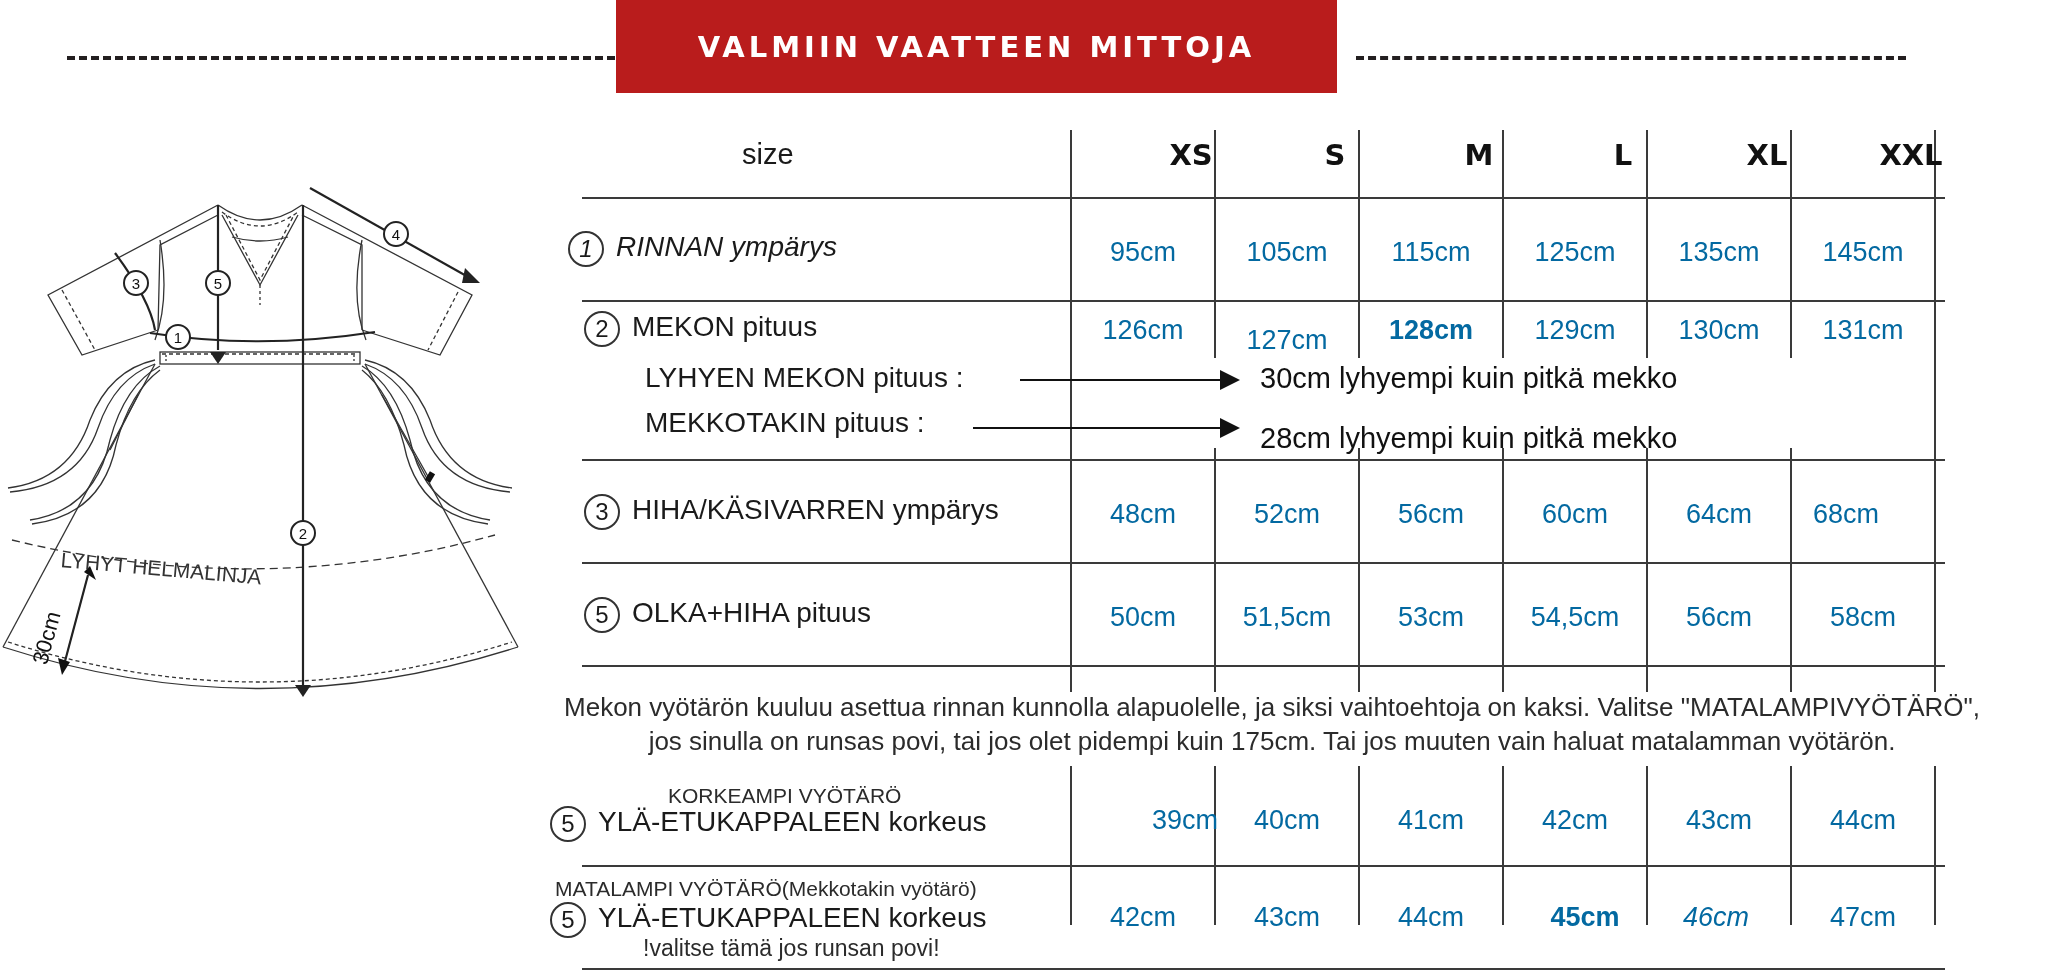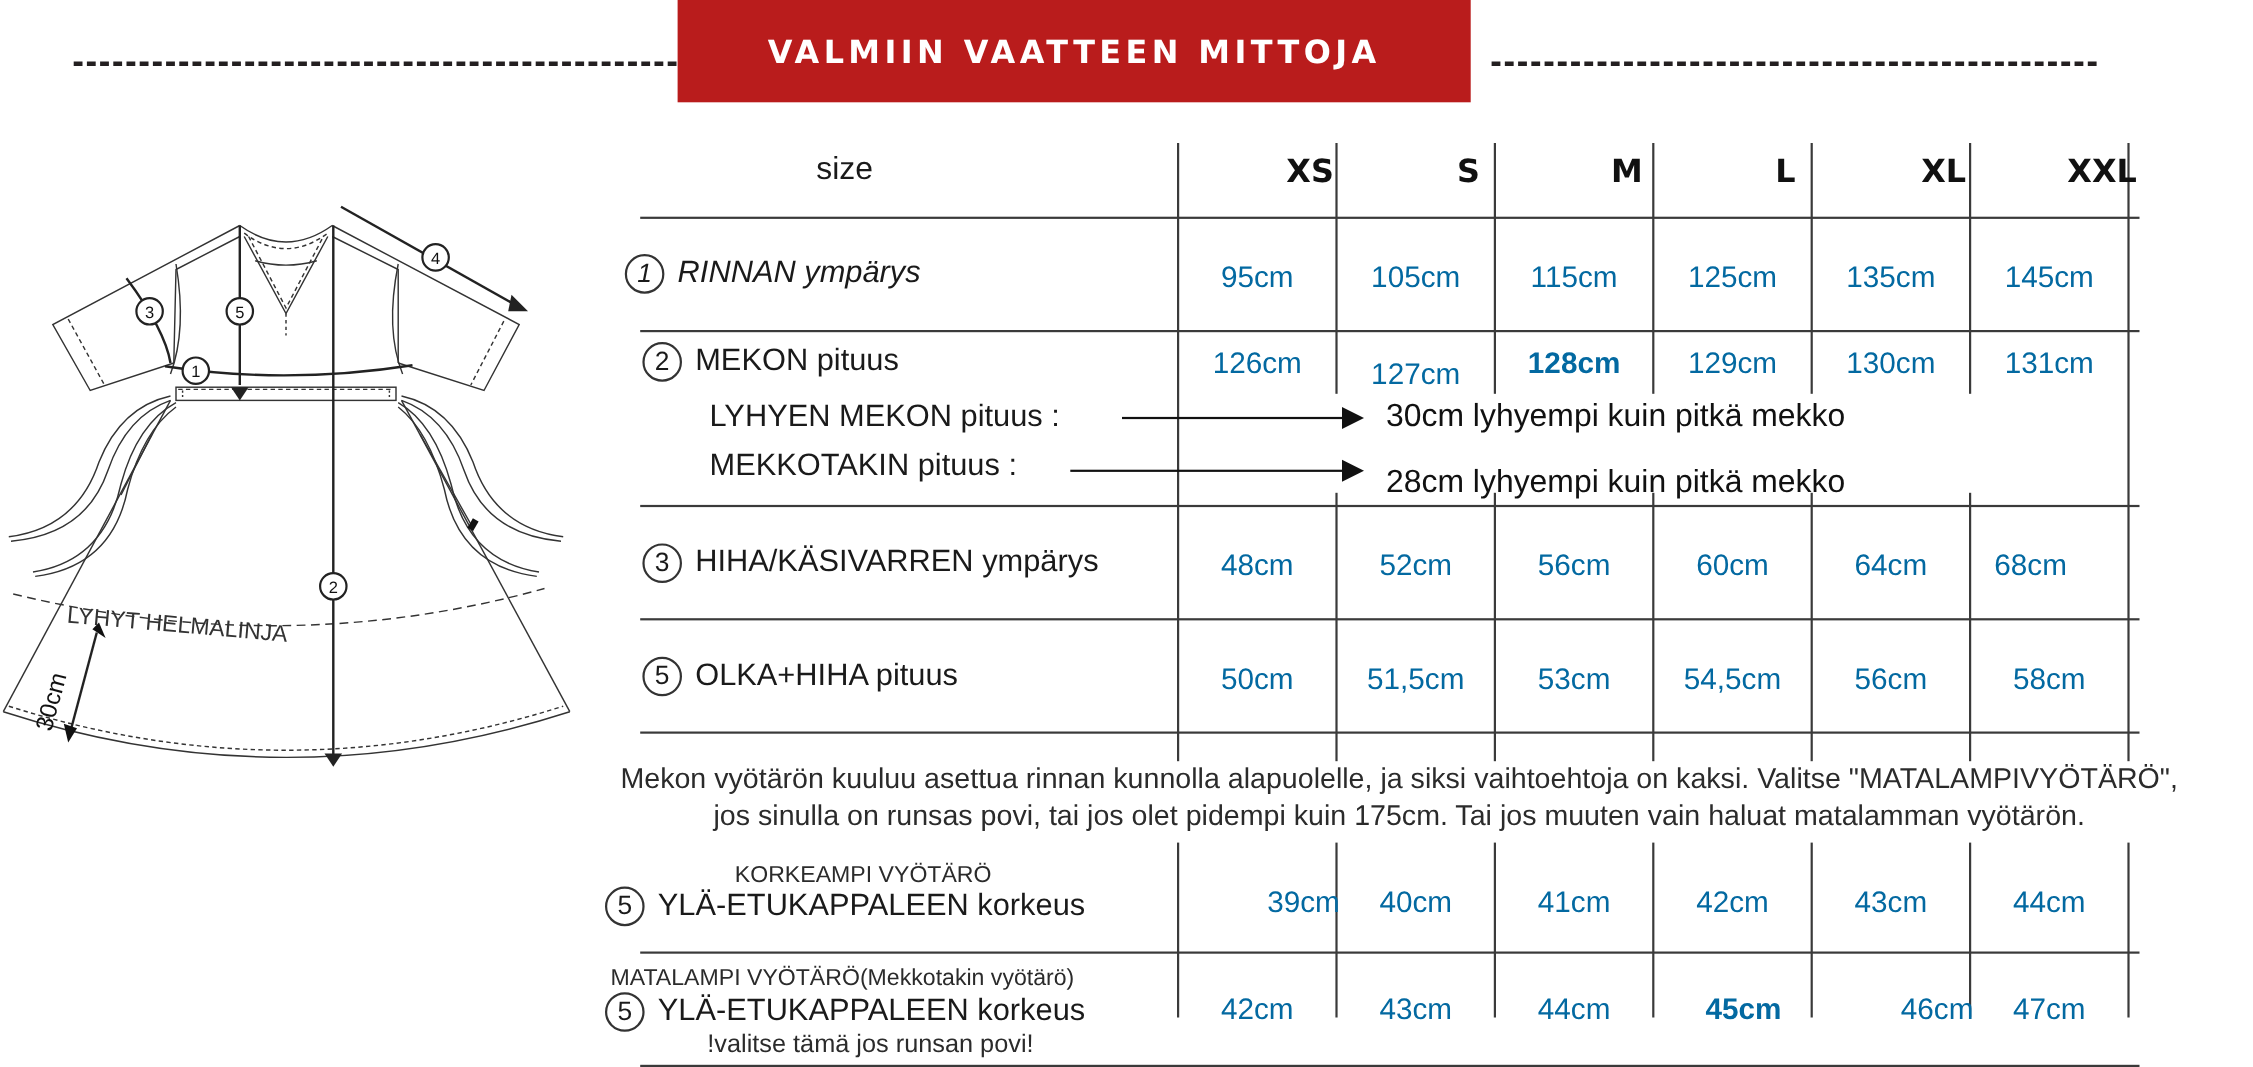--- a/index.html
+++ b/index.html
@@ -212,14 +212,14 @@
 
 <div class="small" style="left:555px; top:877px;">MATALAMPI VYÖTÄRÖ(Mekkotakin vyötärö)</div>
 <div class="label" style="left:550px; top:902px;">
   <span class="circ">5</span><span>YLÄ-ETUKAPPALEEN korkeus</span>
 </div>
 <div class="small" style="left:643px; top:935px; font-size:23px;">!valitse tämä jos runsan povi!</div>
 <div class="cell" style="left:1071px; top:902px;">42cm</div>
 <div class="cell" style="left:1215px; top:902px;">43cm</div>
 <div class="cell" style="left:1359px; top:902px;">44cm</div>
 <div class="cell" style="left:1513px; top:902px;font-weight:bold;">45cm</div>
-<div class="cell" style="left:1689px; top:902px;">46cm</div>
+<div class="cell" style="left:1644px; top:902px;font-style:italic;">46cm</div>
 <div class="cell" style="left:1791px; top:902px;">47cm</div>
 
 </body></html>

